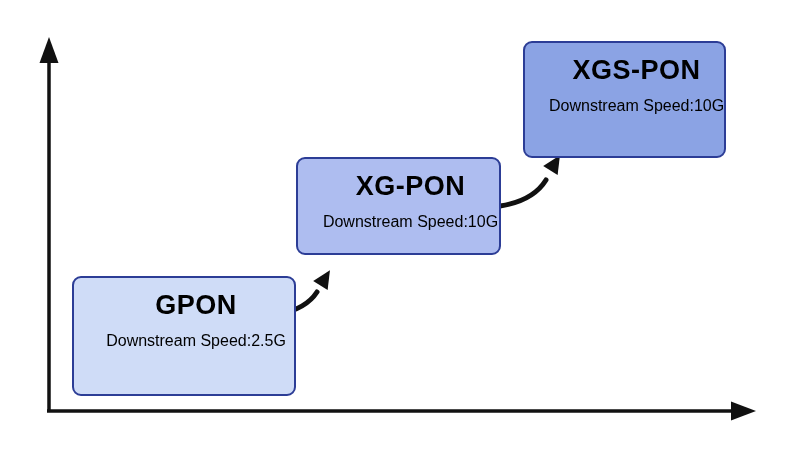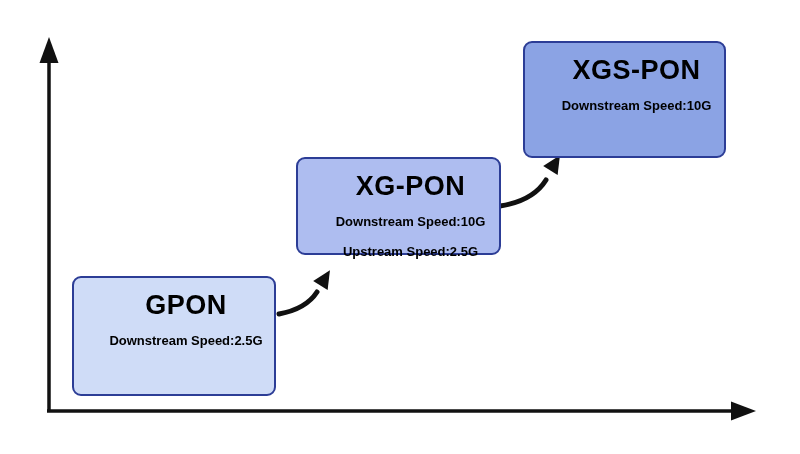--- a/index.html
+++ b/index.html
@@ -28,41 +28,41 @@
   .node{
     position:absolute;
     box-sizing:border-box;
     border:2px solid var(--border-navy);
     border-radius:9px;
     text-align:center;
     padding-top:10px;
     padding-left:24px;
   }
   .node-gpon{
-    left:72px;top:276px;width:204px;height:120px;
+    left:72px;top:276px;width:224px;height:120px;
     background:var(--fill-gpon);
   }
   .node-xgpon{
     left:296px;top:157px;width:205px;height:98px;
     background:var(--fill-xgpon);
   }
   .node-xgspon{
     left:523px;top:41px;width:203px;height:117px;
     background:var(--fill-xgspon);
   }
   .node-title{
     font-size:27px;
     font-weight:bold;
     line-height:34px;
     margin-bottom:4px;
     letter-spacing:0.5px;
   }
   .node-line{
-    font-size:13px;
-    font-weight:700;
+    font-size:16px;
+    font-weight:400;
     line-height:30px;
     white-space:nowrap;
   }
 </style>
 </head>
 <body>
 
 <div class="canvas">
 
   <svg class="axes-layer" viewBox="0 0 800 454" xmlns="http://www.w3.org/2000/svg">
@@ -85,21 +85,20 @@
   </svg>
 
   <div class="node node-gpon">
     <div class="node-title">GPON</div>
     <div class="node-line">Downstream Speed:2.5G</div>
   </div>
 
   <div class="node node-xgpon">
     <div class="node-title">XG-PON</div>
     <div class="node-line">Downstream Speed:10G</div>
-    <div class="node-line">Upstream Speed:2.5G</div>
   </div>
 
   <div class="node node-xgspon">
     <div class="node-title">XGS-PON</div>
     <div class="node-line">Downstream Speed:10G</div>
   </div>
 
 </div>
 
 </body></html>

